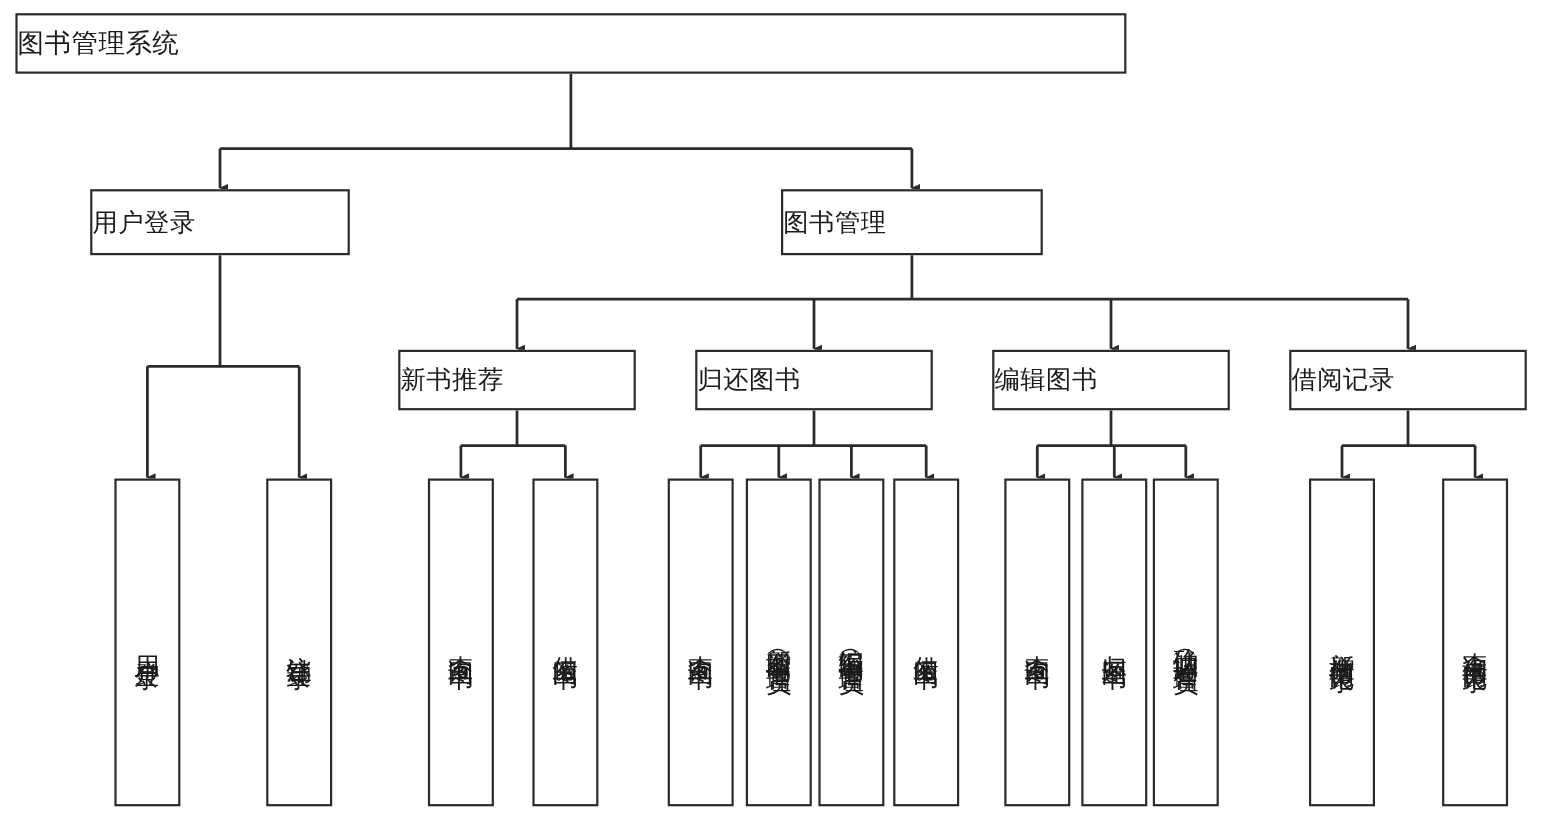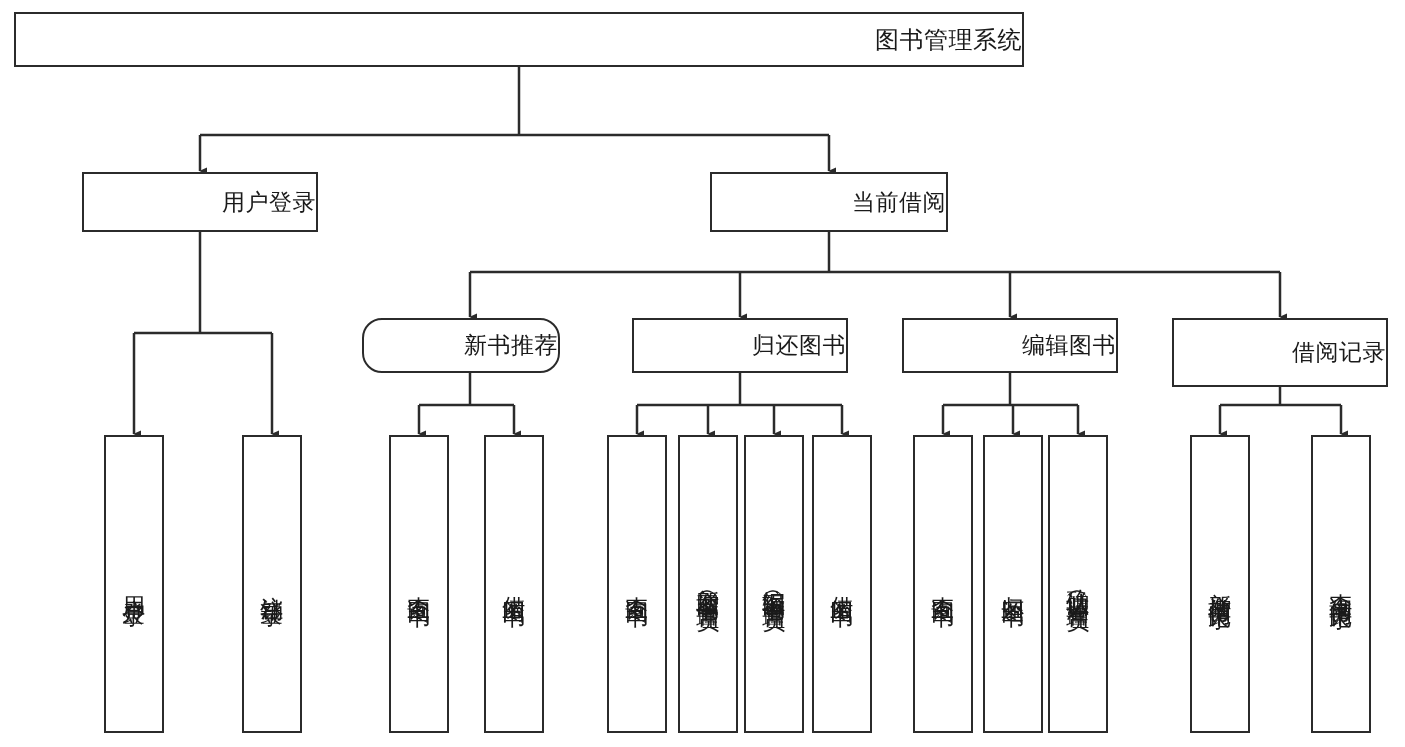--- a/index.html
+++ b/index.html
@@ -26,21 +26,21 @@
     height: 747px;
     pointer-events: none;
   }
   .node {
     position: absolute;
     box-sizing: border-box;
     border: 2.5px solid #2b2b2b;
     background: #ffffff;
     display: flex;
     align-items: center;
-    justify-content: flex-end;
+    justify-content: flex-start;
     color: #1a1a1a;
   }
   .node-label {
     display: block;
     text-align: center;
     line-height: 1.22;
     letter-spacing: 0.5px;
   }
   
   .node.horiz .node-label {
@@ -123,33 +123,33 @@
   </svg>
 
   <div class="node root horiz" style="left: 14px; top: 12px; width: 1010px; height: 55px;">
     <span class="node-label">图书管理系统</span>
   </div>
 
   <div class="node horiz" style="left: 82px; top: 172px; width: 236px; height: 60px;">
     <span class="node-label">用户登录</span>
   </div>
   <div class="node horiz" style="left: 710px; top: 172px; width: 238px; height: 60px;">
-    <span class="node-label">当前借阅</span>
+    <span class="node-label">图书管理</span>
   </div>
 
-  <div class="node horiz" style="left: 362px; top: 318px; width: 198px; height: 55px; border-radius: 20px;">
+  <div class="node horiz" style="left: 362px; top: 318px; width: 216px; height: 55px;">
     <span class="node-label">新书推荐</span>
   </div>
   <div class="node horiz" style="left: 632px; top: 318px; width: 216px; height: 55px;">
     <span class="node-label">归还图书</span>
   </div>
   <div class="node horiz" style="left: 902px; top: 318px; width: 216px; height: 55px;">
     <span class="node-label">编辑图书</span>
   </div>
-  <div class="node horiz" style="left: 1172px; top: 318px; width: 216px; height: 69px;">
+  <div class="node horiz" style="left: 1172px; top: 318px; width: 216px; height: 55px;">
     <span class="node-label">借阅记录</span>
   </div>
 
   <div class="node vert" style="left: 104px; top: 435px; width: 60px; height: 298px;">
     <span class="node-label">用户登录</span>
   </div>
   <div class="node vert" style="left: 242px; top: 435px; width: 60px; height: 298px;">
     <span class="node-label">注销登录</span>
   </div>
 

